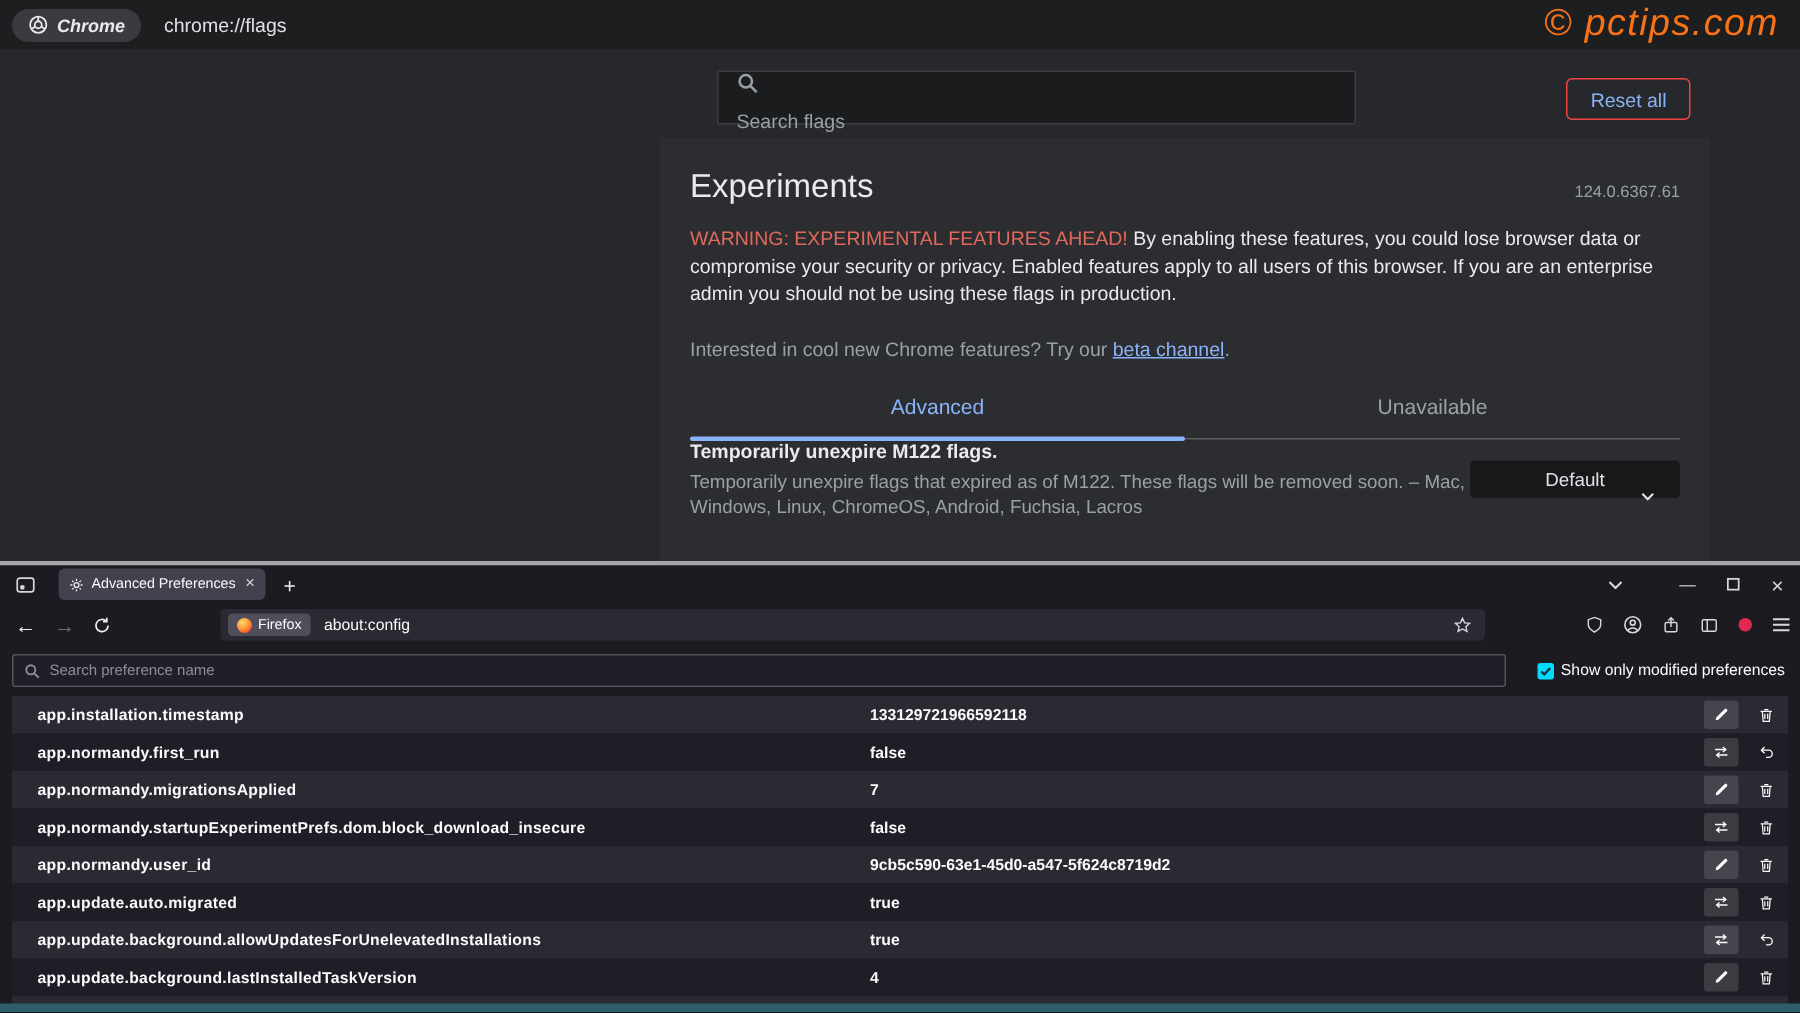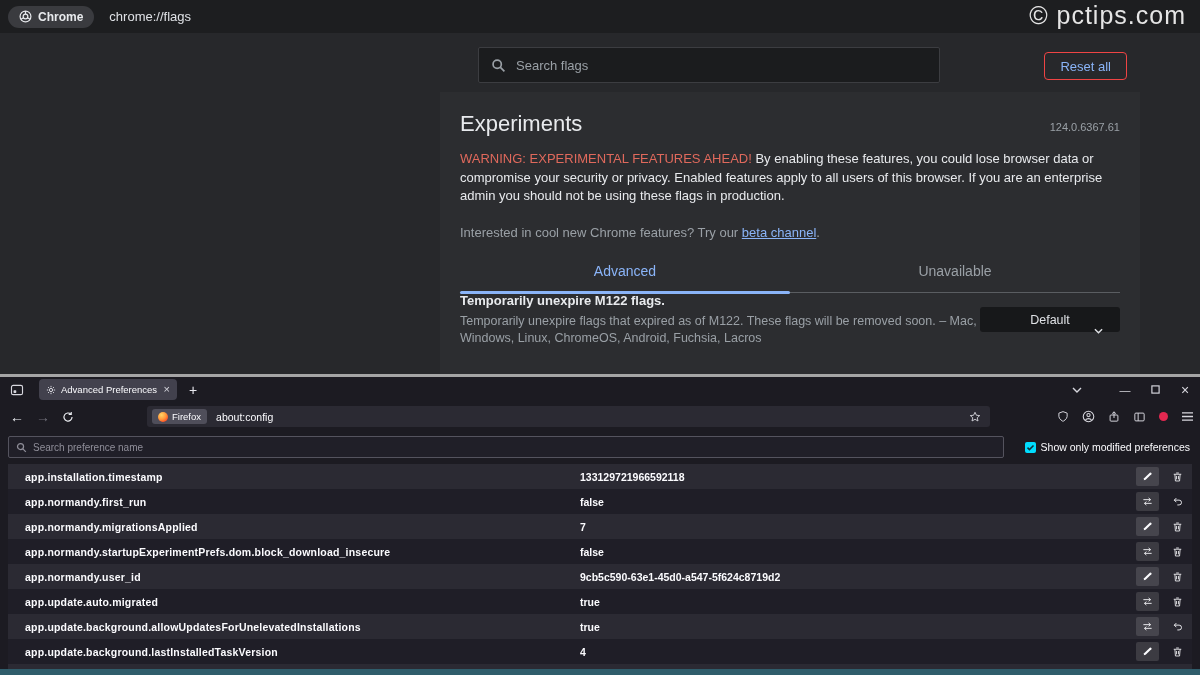--- a/index.html
+++ b/index.html
@@ -10,27 +10,27 @@
     --taskbar-teal:#2f5d6b;
   }
   *{margin:0;padding:0;box-sizing:border-box;}
   html,body{background:#000;}
   body{font-family:"Liberation Sans","DejaVu Sans",sans-serif;}
   .stage{position:relative;width:1200px;height:675px;overflow:hidden;background:#27282b;}
 
   
   .chrome-sec{position:absolute;left:0;top:0;width:1200px;height:374px;background:#27282b;}
   .c-topbar{position:relative;height:33px;background:#1d1e20;display:flex;align-items:center;padding-left:8px;}
-  .chrome-pill{display:flex;align-items:center;gap:6px;height:22px;padding:0 11px;border-radius:12px;background:#3a3b3f;color:#e8eaed;font-size:12px;font-weight:bold;}
+  .chrome-pill{display:flex;align-items:center;gap:6px;height:22px;padding:0 11px;border-radius:12px;background:#3a3b3f;color:#e8eaed;font-size:12px;font-weight:bold;font-style:italic;}
   .chrome-pill svg{display:block;color:#e8eaed;}
   .c-url{margin-left:15px;font-size:13px;color:#dfe1e5;}
-  .watermark{position:absolute;right:14px;top:1px;font-size:25px;color:#e5e5e5;letter-spacing:1px;}
+  .watermark{position:absolute;right:14px;top:1px;font-size:25px;font-style:italic;color:#f97316;letter-spacing:1px;}
 
   .c-toolbar{position:relative;height:59px;background:#27282b;}
-  .c-search{position:absolute;left:478px;top:14px;width:462px;height:36px;background:#1b1c1e;border:1px solid #3c3d41;border-radius:2px;display:flex;align-items:center;padding:0 12px;gap:10px;}
+  .c-search{position:absolute;left:478px;top:14px;width:426px;height:36px;background:#1b1c1e;border:1px solid #3c3d41;border-radius:2px;display:flex;align-items:flex-start;padding:0 12px;gap:10px;flex-direction:column;}
   .c-search svg{flex:0 0 auto;color:#9aa0a6;}
   .c-search input{flex:1;background:transparent;border:none;outline:none;color:#e8eaed;font-size:13px;font-family:inherit;}
   .c-search input::placeholder{color:#9aa0a6;}
   .c-reset{position:absolute;right:73px;top:19px;height:28px;padding:0 15px;background:transparent;border:1px solid #ef4444;border-radius:4px;color:var(--chrome-accent);font-size:13px;font-family:inherit;cursor:pointer;}
 
   .c-body{position:relative;height:282px;background:#27282b;}
   .c-content{position:absolute;left:440px;top:0;width:700px;height:100%;background:#2c2d30;padding:0 20px;}
   .c-titlerow{display:flex;align-items:baseline;justify-content:space-between;padding-top:19px;}
   .c-title{font-size:22px;font-weight:400;color:#e8eaed;}
   .c-version{font-size:11px;color:#9aa0a6;}

